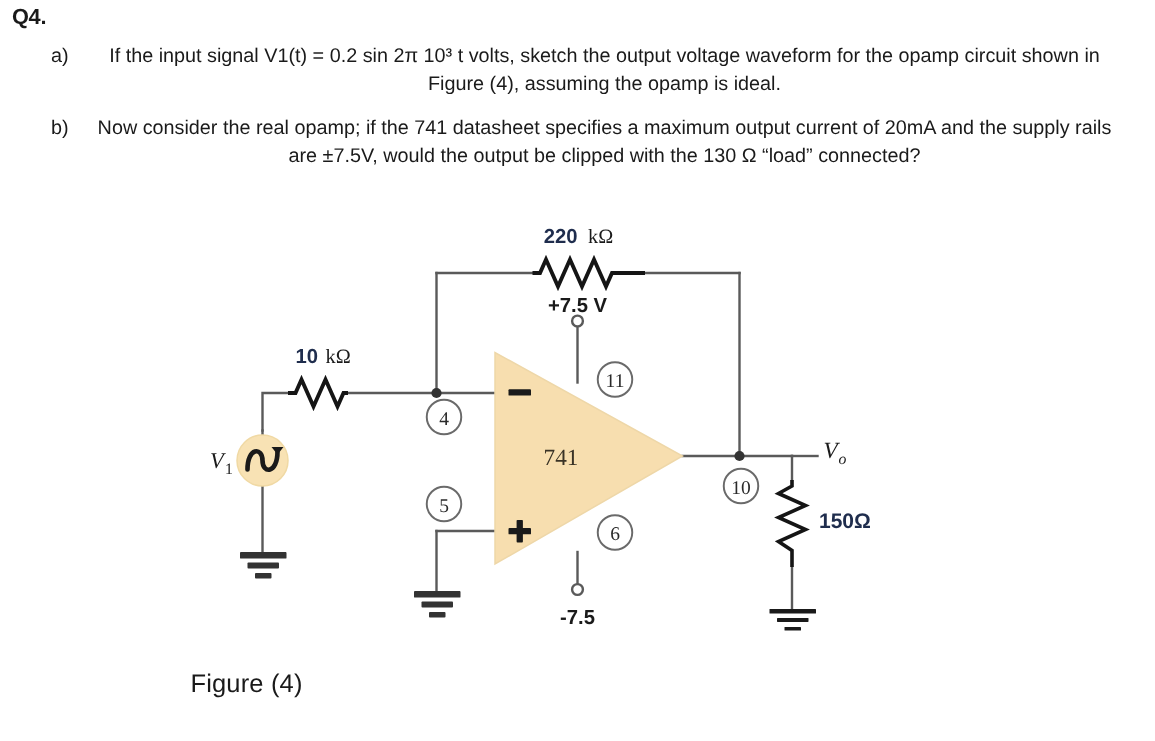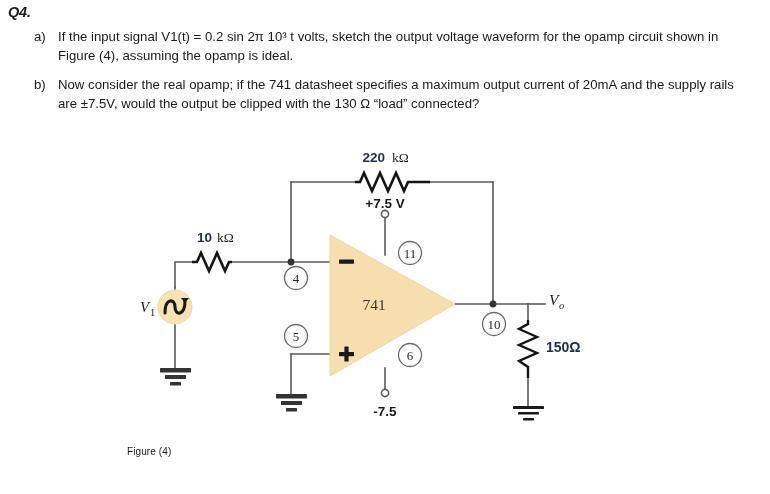--- a/index.html
+++ b/index.html
@@ -24,39 +24,39 @@
     top: 0;
     width: 770px;
   }
   #q-number {
     position: absolute;
     left: 8px;
     top: 4px;
     font-size: 14.5px;
     font-weight: bold;
     letter-spacing: -0.2px;
-    font-style: italic;
   }
   .q-item {
     position: absolute;
     left: 34px;
     width: 714px;
     font-size: 13.2px;
     line-height: 19px;
   }
   .q-item .marker {
     position: absolute;
     left: 0;
     top: 0;
     width: 20px;
   }
   .q-item .q-text {
     display: block;
     margin-left: 24px;
     text-indent: 0;
+    text-align: center;
   }
   #q-a { top: 27px; }
   #q-b { top: 75px; }
 
   
   #circuit {
     position: absolute;
     left: 0;
     top: 140px;
     width: 770px;
@@ -64,21 +64,21 @@
   }
   #circuit svg {
     display: block;
   }
 
   
   #figure-caption {
     position: absolute;
     left: 127px;
     top: 446px;
-    font-size: 10px;
+    font-size: 17px;
     letter-spacing: 0.1px;
   }
 </style>
 </head>
 <body>
 
 <div id="question-block">
   <div id="q-number">Q4.</div>
 
   <div class="q-item" id="q-a">

